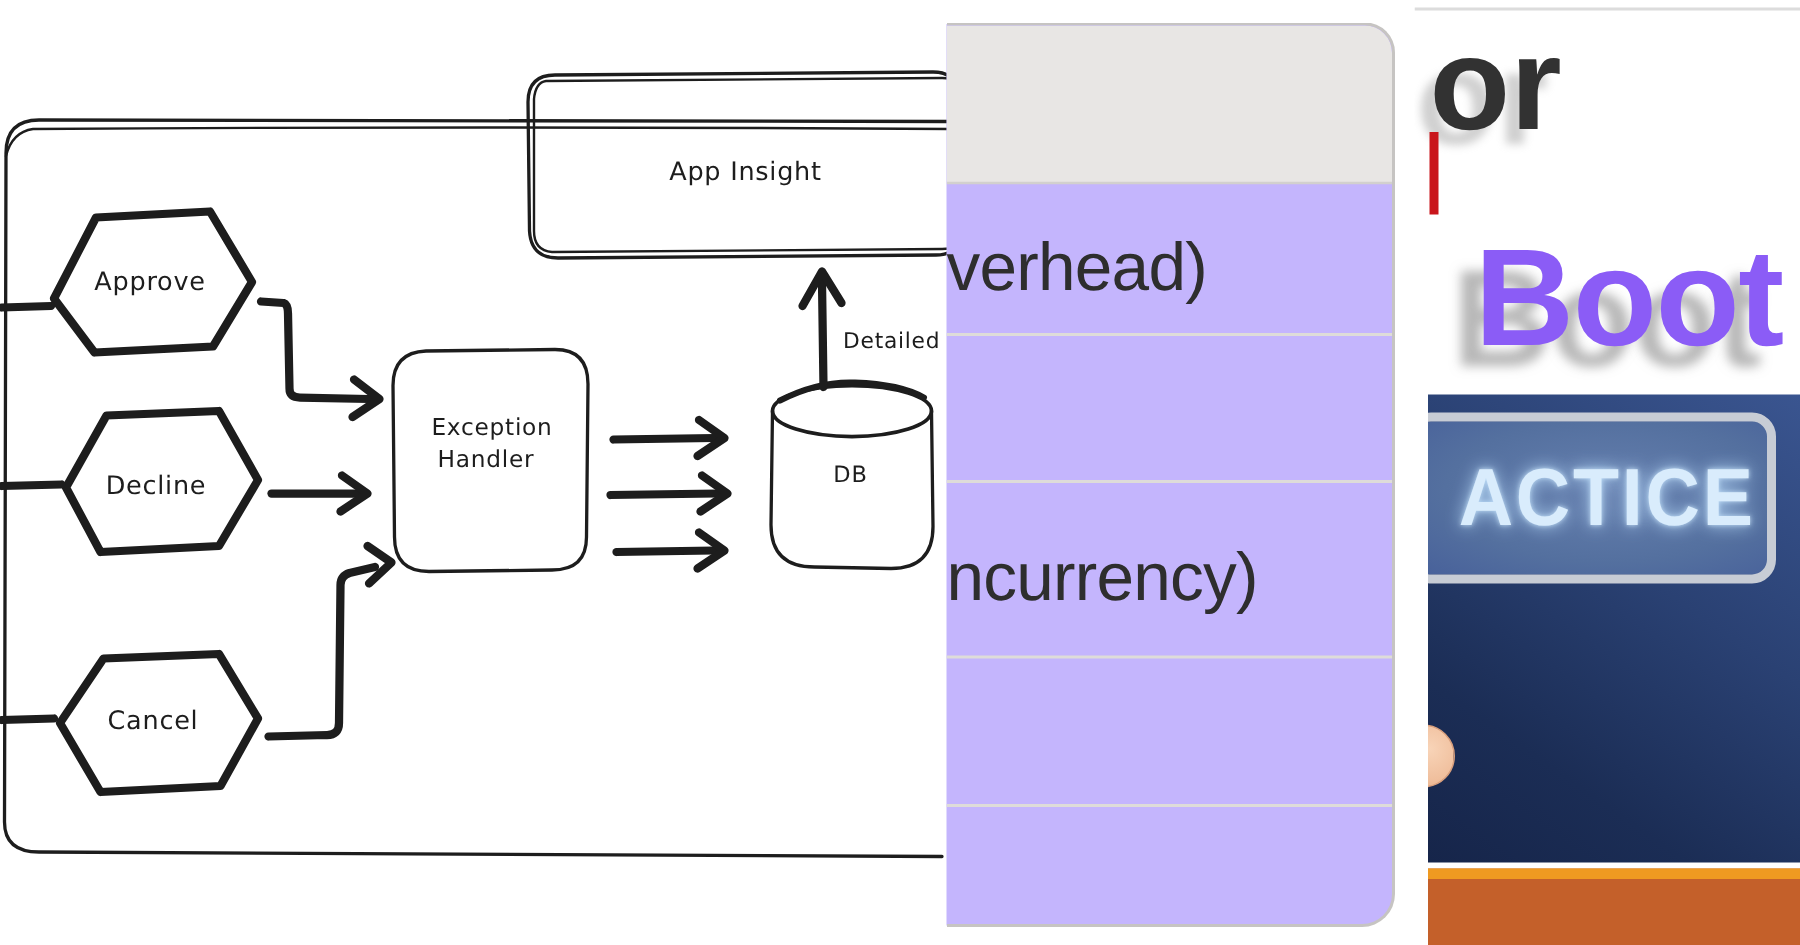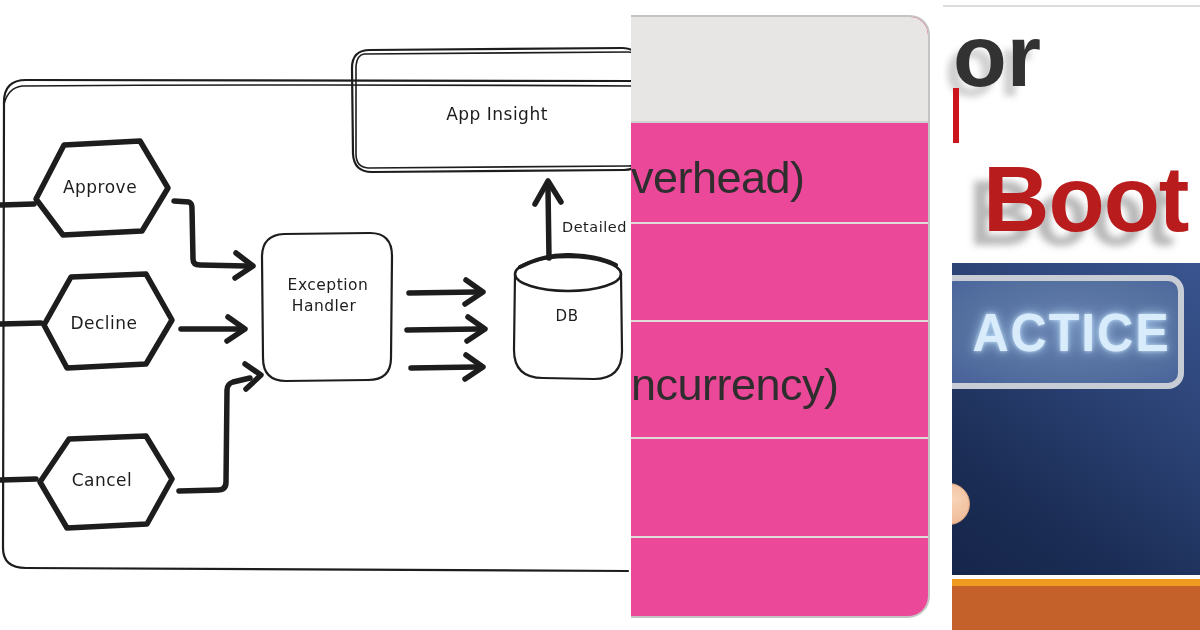--- a/index.html
+++ b/index.html
@@ -13,21 +13,21 @@
   .sketch-stroke{fill:none;stroke:#1d1d1d;stroke-linecap:round;stroke-linejoin:round;}
   .thin{stroke-width:2.2px;}
   .thick{stroke-width:5.5px;}
   .sketch-label{
     font-family:"DejaVu Sans",sans-serif;fill:#1d1d1d;
     letter-spacing:.5px;
   }
   
   .slide-card{
     position:absolute;left:631px;top:15px;width:299px;height:603px;
-    box-sizing:border-box;background:#ec4899;
+    box-sizing:border-box;background:#c4b5fd;
     border:2px solid #c6c4c2;border-left:none;
     border-radius:0 20px 22px 0;
     overflow:hidden;
   }
   .slide-card .table-header{
     height:104px;background:#e8e6e4;border-bottom:2px solid #d2d0ce;
     border-radius:0 18px 0 0;
   }
   .slide-card .table-row{
     box-sizing:border-box;border-bottom:2px solid #dedcd9;
@@ -49,21 +49,21 @@
   .thumb-text-top{
     position:absolute;left:-6px;top:12px;line-height:1;
     font-size:88px;font-weight:bold;color:#323232;
     text-shadow:-9px 10px 6px rgba(150,150,150,.45);
     white-space:nowrap;
     margin-left:16px;
   }
   .red-bar{position:absolute;left:10px;top:88px;width:6px;height:55px;background:#c9151b;}
   .thumb-text-boot{
     position:absolute;left:40px;top:153px;line-height:1;
-    font-size:92px;font-weight:bold;color:#b91c1c;letter-spacing:-1px;
+    font-size:92px;font-weight:bold;color:#8b5cf6;letter-spacing:-1px;
     text-shadow:-15px 14px 7px rgba(125,125,125,.55);
     white-space:nowrap;
   }
   .photo-block{
     position:absolute;left:9px;top:263px;width:248px;height:312px;overflow:hidden;
     background:linear-gradient(215deg,#3a5590 0%,#2a4173 40%,#1b2d55 75%,#16254a 100%);
   }
   .sign{
     position:absolute;left:-14px;top:12px;width:246px;height:114px;
     box-sizing:border-box;border:6px solid #c7ccd5;border-radius:16px;

